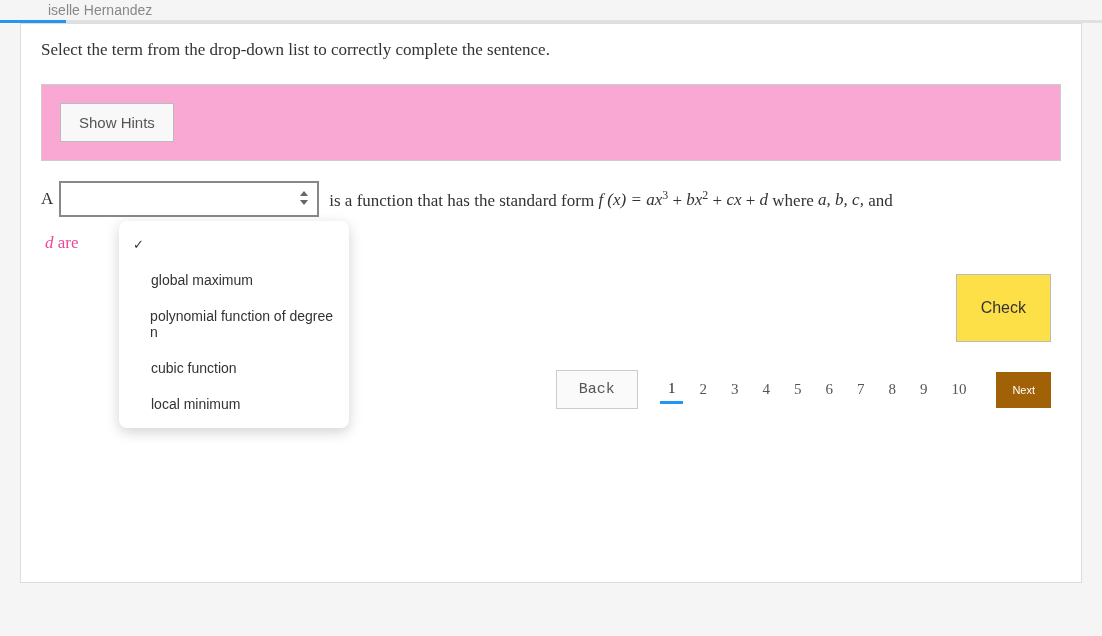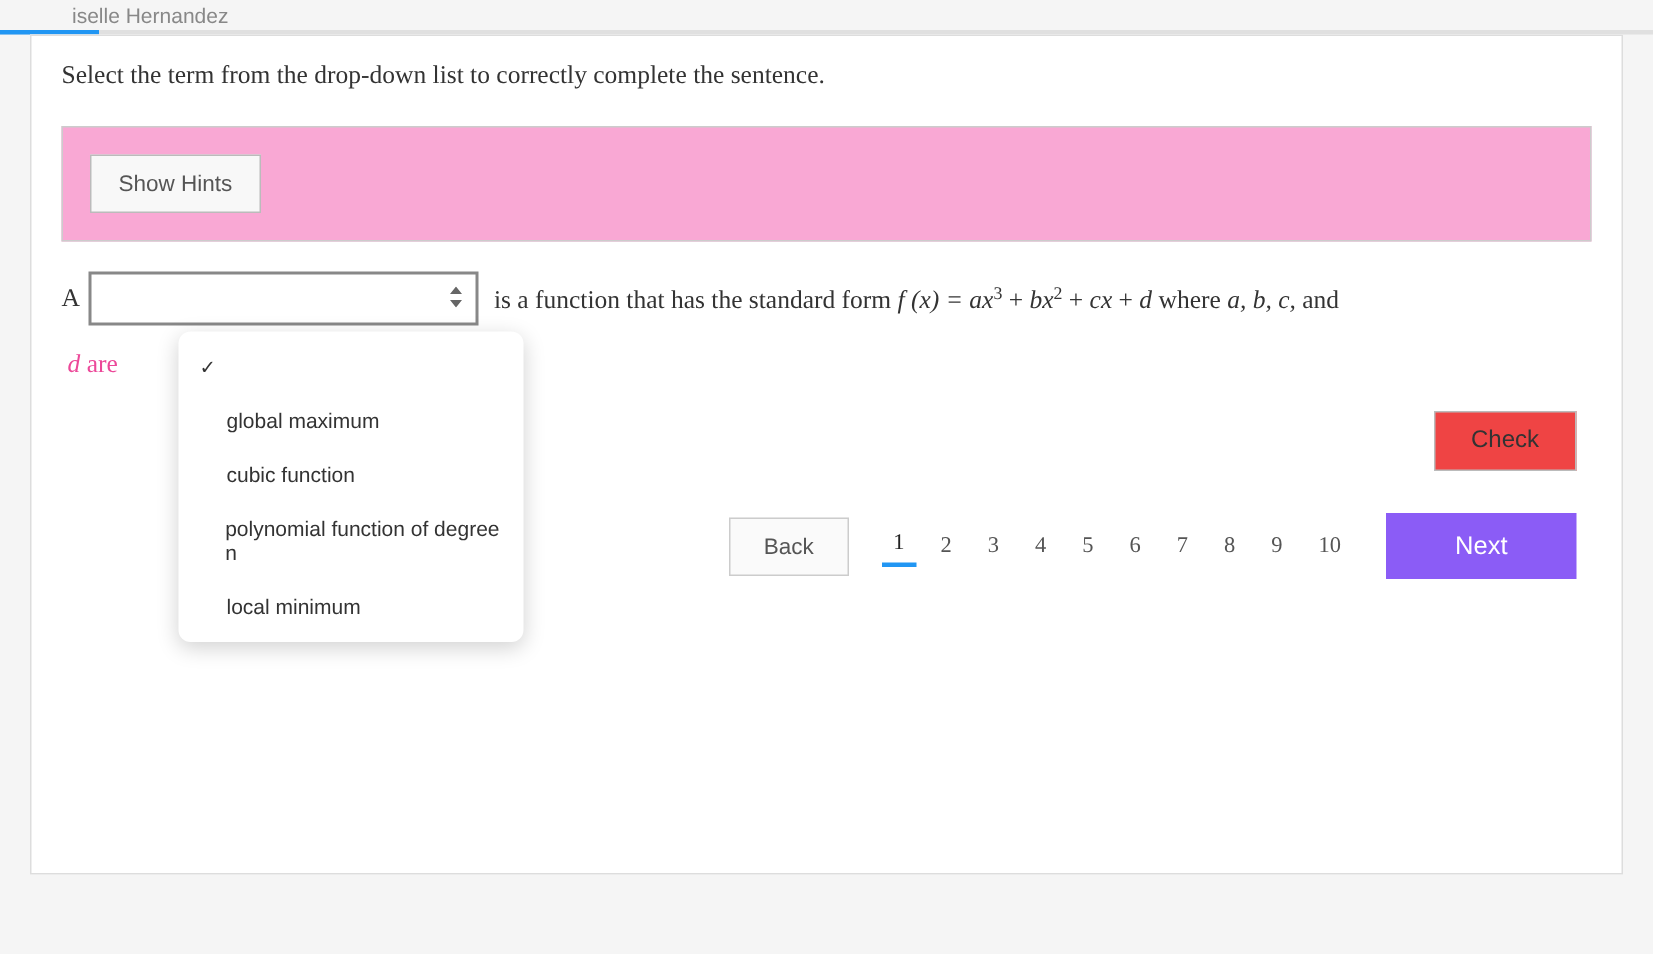--- a/index.html
+++ b/index.html
@@ -141,60 +141,60 @@
       position: absolute;
       right: 30px;
       top: 250px;
       display: flex;
       flex-direction: column;
       align-items: flex-end;
       gap: 28px;
     }
     .check-btn {
       border: 1px solid #bbb;
-      background: #ef4444;
-      padding: 10px 24px;
+      background: #fde047;
+      padding: 24px 24px;
       font-size: 16px;
       color: #333;
       cursor: pointer;
       font-family: Arial, sans-serif;
     }
     .nav-row {
       display: flex;
       align-items: center;
       gap: 8px;
     }
     .back-btn {
       border: 1px solid #ccc;
       background: #fafafa;
       padding: 10px 22px;
       font-size: 15px;
       color: #555;
       cursor: pointer;
       margin-right: 14px;
-      font-family: Liberation Sans, sans-serif;
+      font-family: Liberation Mono, monospace;
     }
     .page-num {
       font-size: 15px;
       color: #555;
       padding: 4px 8px;
       cursor: pointer;
       font-family: Georgia, serif;
     }
     .page-num.current {
       border-bottom: 3px solid #2196f3;
       color: #222;
       font-weight: 500;
     }
     .next-btn {
-      background: #8b5cf6;
+      background: #a16207;
       color: #fff;
       border: none;
-      padding: 12px 46px;
-      font-size: 17px;
+      padding: 12px 16px;
+      font-size: 11px;
       cursor: pointer;
       margin-left: 14px;
       font-family: Arial, sans-serif;
     }
     .question-area {
       position: relative;
     }
     sup {
       font-size: 0.7em;
       vertical-align: super;
@@ -240,25 +240,25 @@
       <div class="dropdown-item">
         <span class="check-mark">✓</span>
         <span></span>
       </div>
       <div class="dropdown-item">
         <span class="check-mark"></span>
         <span>global maximum</span>
       </div>
       <div class="dropdown-item">
         <span class="check-mark"></span>
+        <span>polynomial function of degree n</span>
+      </div>
+      <div class="dropdown-item">
+        <span class="check-mark"></span>
         <span>cubic function</span>
-      </div>
-      <div class="dropdown-item">
-        <span class="check-mark"></span>
-        <span>polynomial function of degree n</span>
       </div>
       <div class="dropdown-item">
         <span class="check-mark"></span>
         <span>local minimum</span>
       </div>
     </div>
   </div>
 
   <div class="bottom-nav">
     <div class="check-btn">Check</div>

